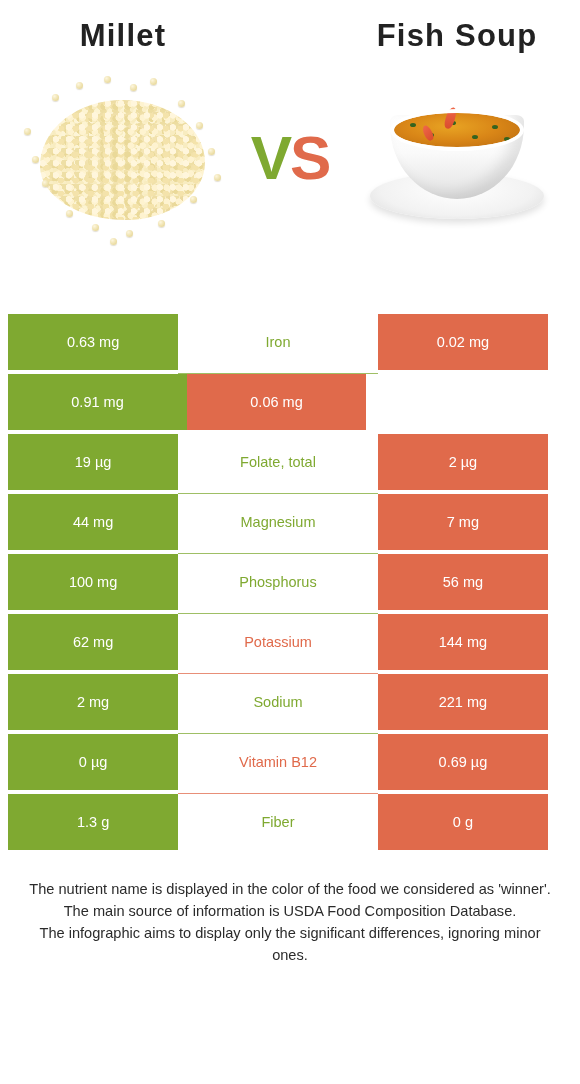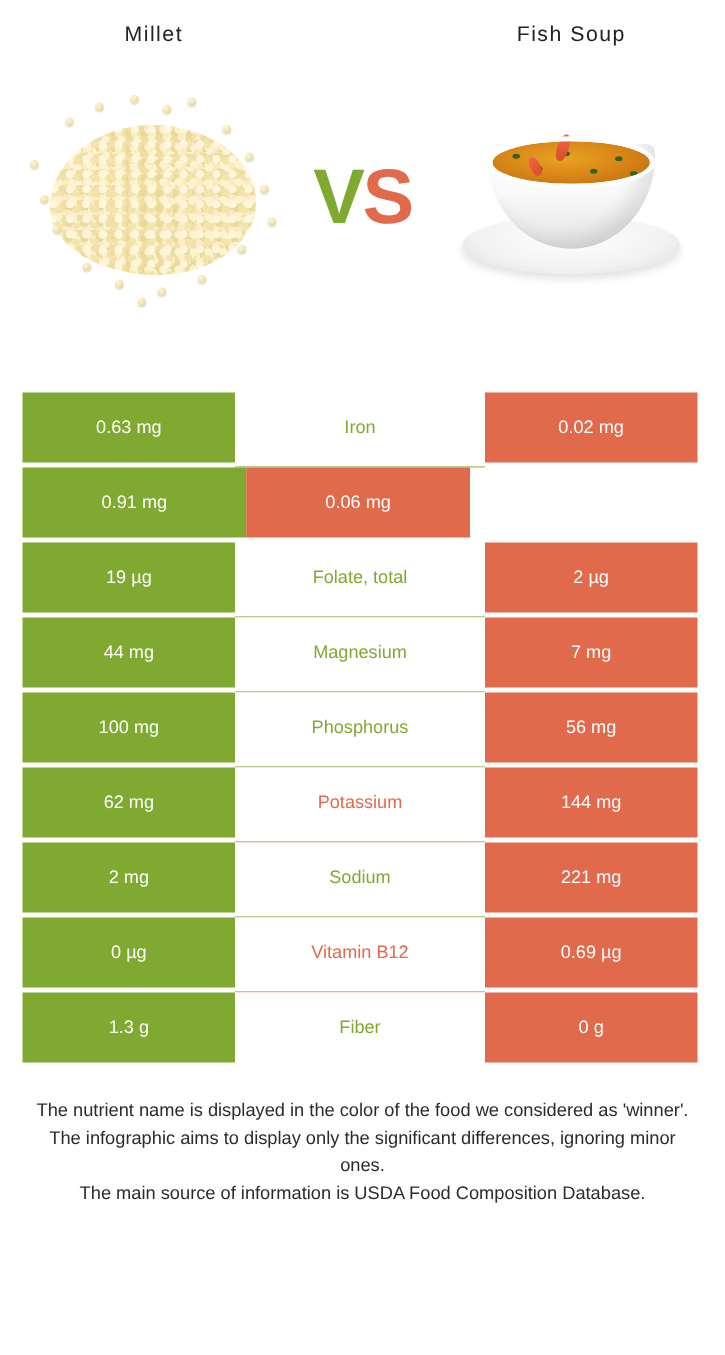--- a/index.html
+++ b/index.html
@@ -14,22 +14,22 @@
   }
 
   
   .header {
     height: 52px;
     display: flex;
     align-items: flex-start;
     padding-top: 18px;
   }
   .header-title {
-    font-size: 17px;
-    font-weight: 400;
+    font-size: 31px;
+    font-weight: 700;
     letter-spacing: 1.2px;
     color: #222222;
     text-align: center;
     white-space: nowrap;
   }
   .header-title.left  { width: 246px; text-align: center; }
   .header-title.mid   { width: 88px; }
   .header-title.right { width: 246px; text-align: center; }
 
   
@@ -143,21 +143,21 @@
     width: 9px; height: 22px;
     border-radius: 50% 50% 40% 40%;
     background: linear-gradient(160deg, #f0694a 0%, #d94b2c 100%);
     transform: rotate(18deg);
   }
   .shrimp.b { transform: rotate(-26deg); height: 16px; width: 8px; }
 
   
   .table {
     position: absolute;
-    left: 18px;
+    left: 8px;
     top: 314px;
     width: 540px;
   }
   .row {
     display: flex;
     height: 56px;
     margin-bottom: 4px;
   }
   .cell {
     display: flex;
@@ -323,15 +323,15 @@
       <div class="cell cell-left">1.3 g</div>
       <div class="cell cell-mid win-green">
         <span class="label">Fiber</span>
       </div>
       <div class="cell cell-right">0 g</div>
     </div>
   </div>
 
 <div class="footer">
   <div>The nutrient name is displayed in the color of the food we considered as 'winner'.</div>
+  <div>The main source of information is USDA Food Composition Database.</div>
   <div>The infographic aims to display only the significant differences, ignoring minor ones.</div>
-  <div>The main source of information is USDA Food Composition Database.</div>
 </div>
 
 </body></html>

